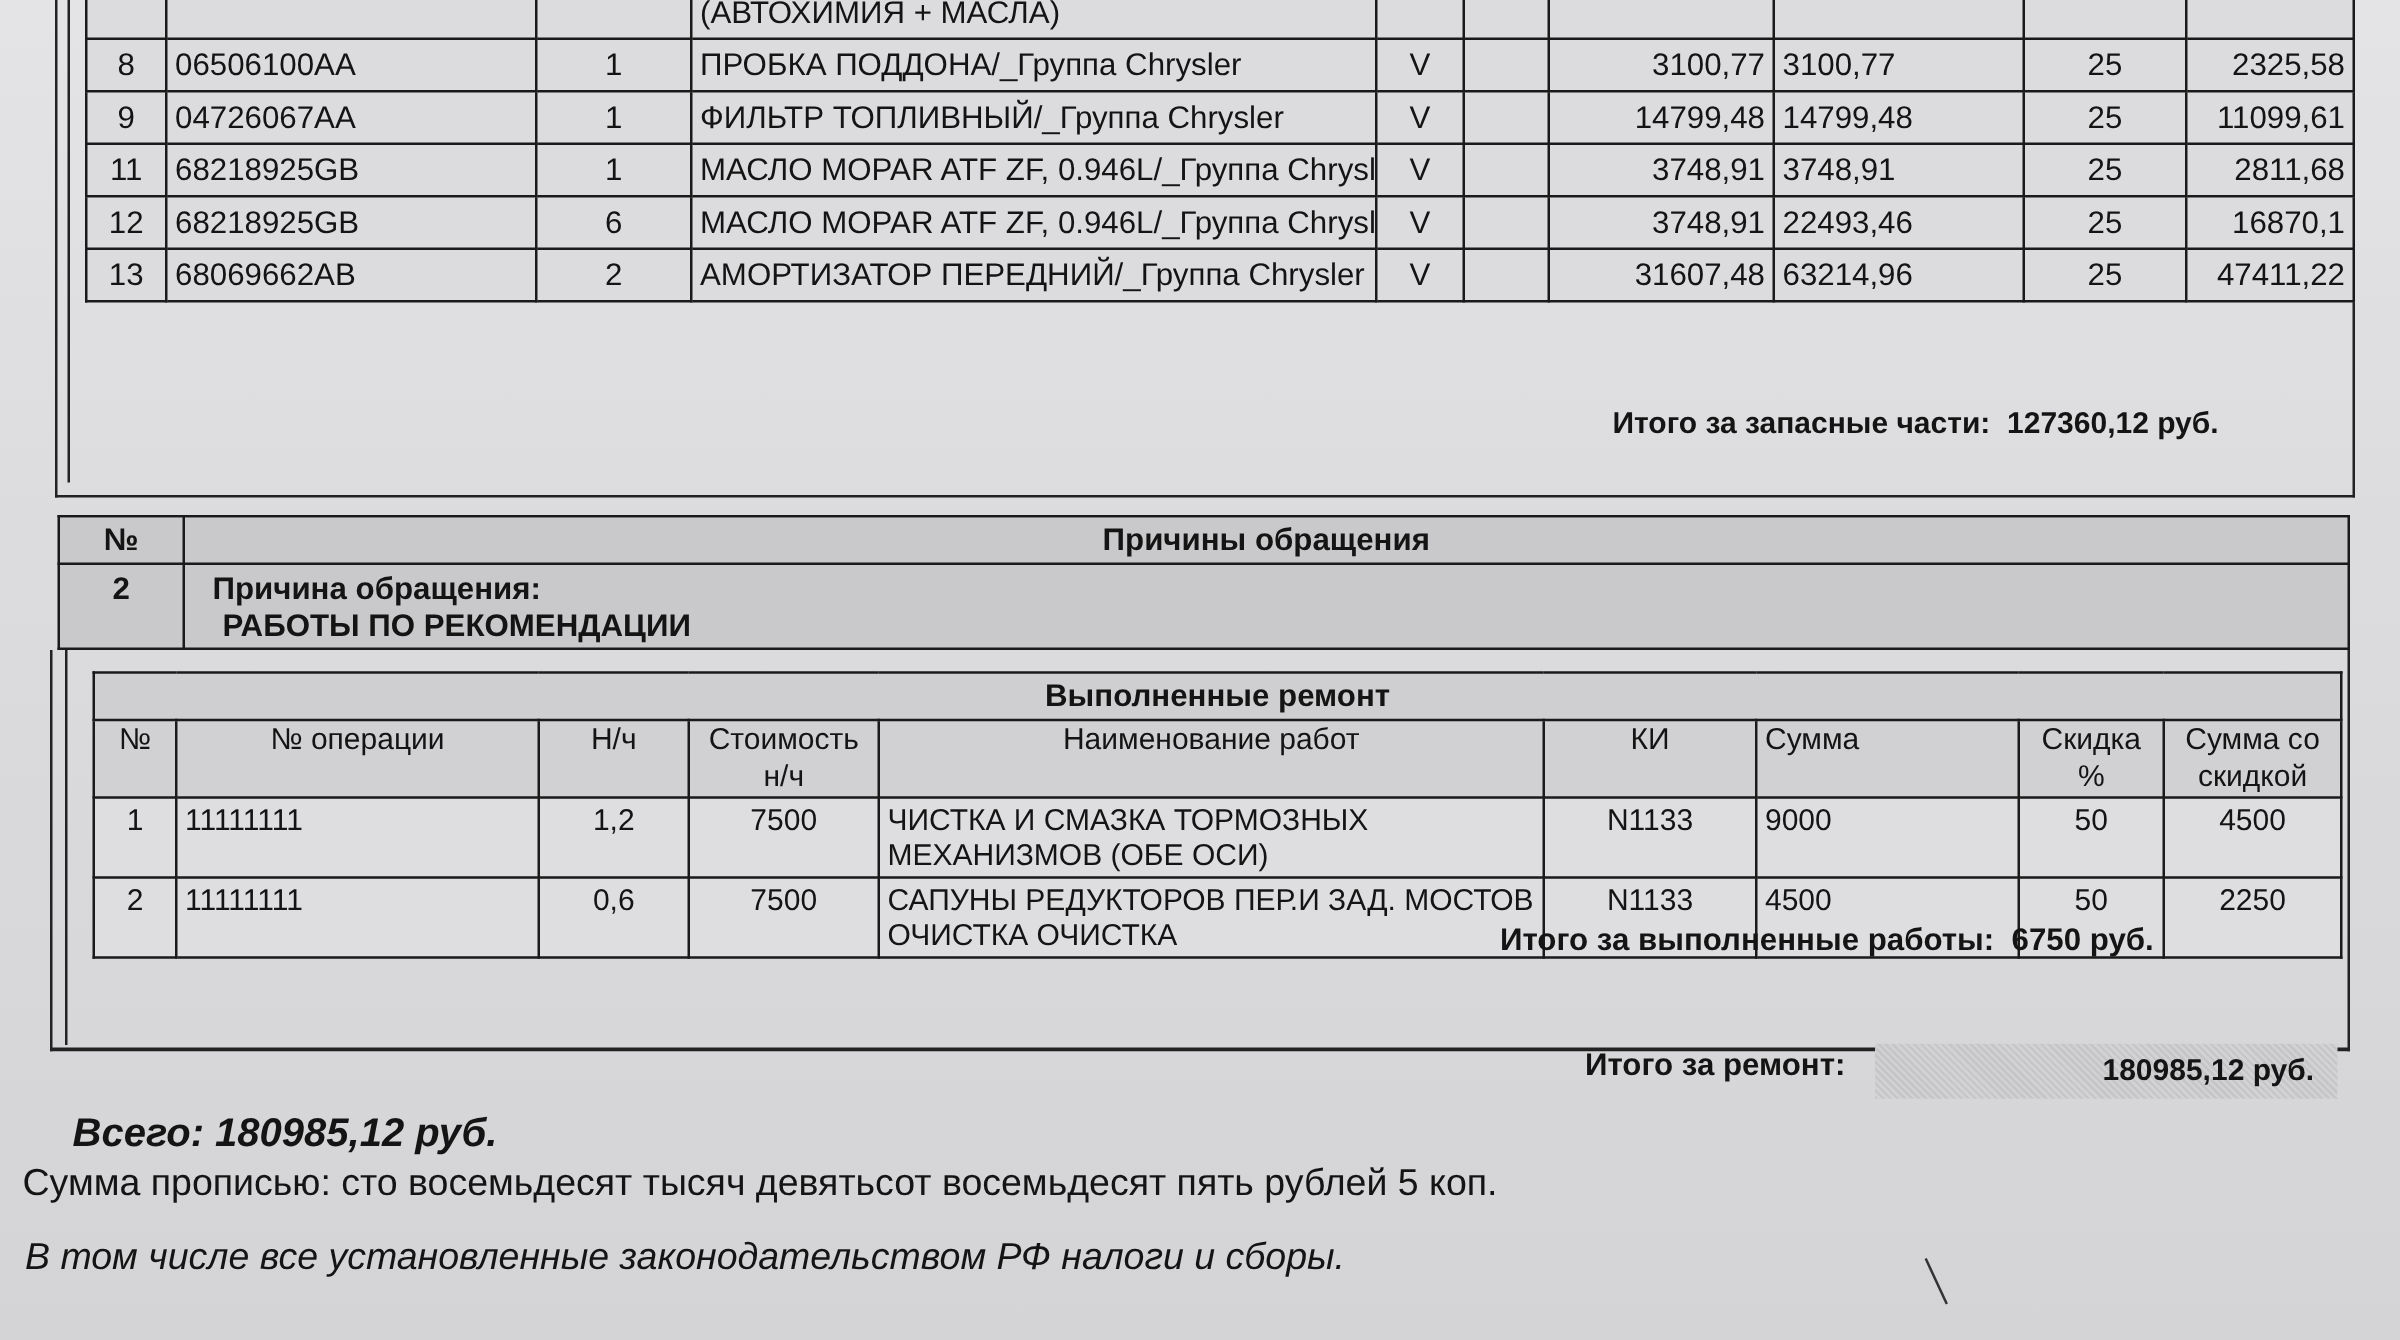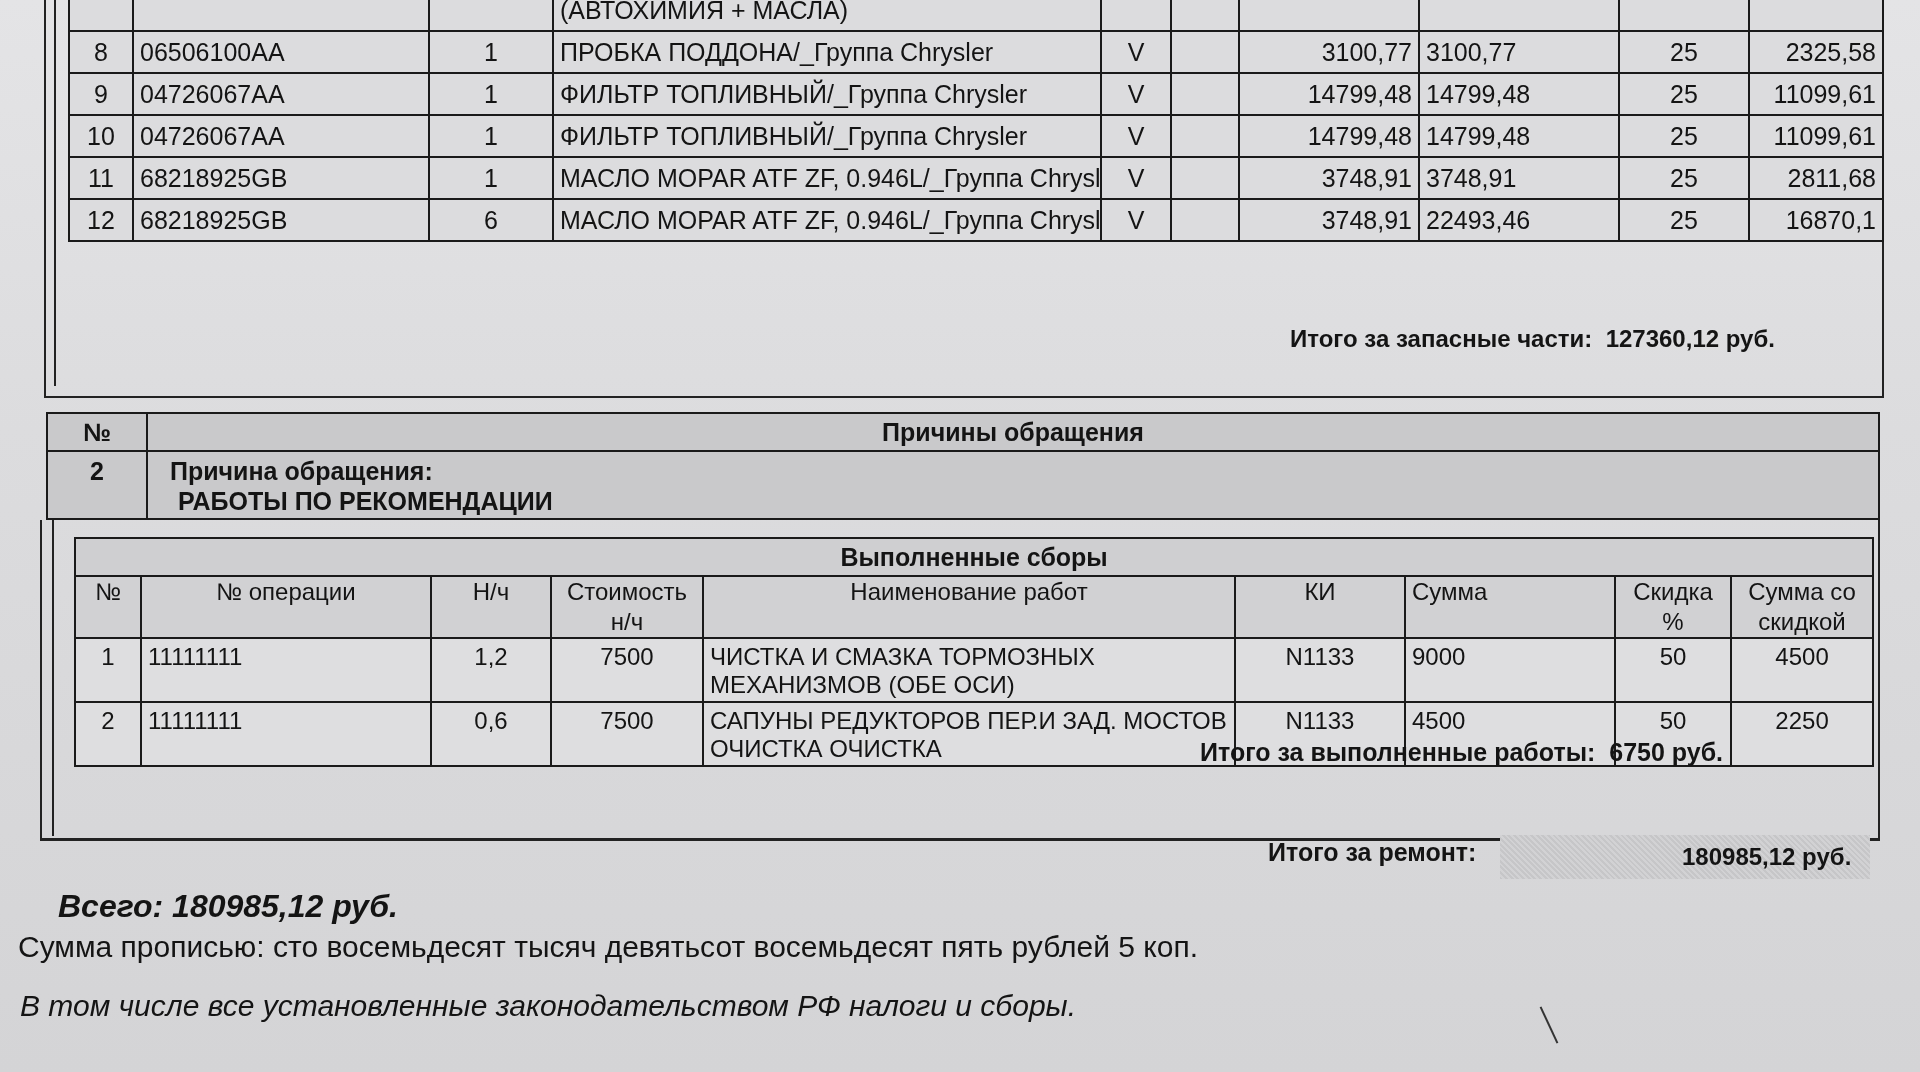--- a/index.html
+++ b/index.html
@@ -95,32 +95,20 @@
     <td class="c">1</td>
     <td>ФИЛЬТР ТОПЛИВНЫЙ/_Группа Chrysler</td>
     <td class="c">V</td>
     <td class="c"></td>
     <td class="r">14799,48</td>
     <td>14799,48</td>
     <td class="c">25</td>
     <td class="r">11099,61</td>
   </tr>
   <tr>
-    <td class="c">10</td>
-    <td>04726067AA</td>
-    <td class="c">1</td>
-    <td>ФИЛЬТР ТОПЛИВНЫЙ/_Группа Chrysler</td>
-    <td class="c">V</td>
-    <td class="c"></td>
-    <td class="r">14799,48</td>
-    <td>14799,48</td>
-    <td class="c">25</td>
-    <td class="r">11099,61</td>
-  </tr>
-  <tr>
     <td class="c">11</td>
     <td>68218925GB</td>
     <td class="c">1</td>
     <td>МАСЛО MOPAR ATF ZF, 0.946L/_Группа Chrysler</td>
     <td class="c">V</td>
     <td class="c"></td>
     <td class="r">3748,91</td>
     <td>3748,91</td>
     <td class="c">25</td>
     <td class="r">2811,68</td>
@@ -129,20 +117,32 @@
     <td class="c">12</td>
     <td>68218925GB</td>
     <td class="c">6</td>
     <td>МАСЛО MOPAR ATF ZF, 0.946L/_Группа Chrysler</td>
     <td class="c">V</td>
     <td class="c"></td>
     <td class="r">3748,91</td>
     <td>22493,46</td>
     <td class="c">25</td>
     <td class="r">16870,1</td>
+  </tr>
+  <tr>
+    <td class="c">13</td>
+    <td>68069662AB</td>
+    <td class="c">2</td>
+    <td>АМОРТИЗАТОР ПЕРЕДНИЙ/_Группа Chrysler</td>
+    <td class="c">V</td>
+    <td class="c"></td>
+    <td class="r">31607,48</td>
+    <td>63214,96</td>
+    <td class="c">25</td>
+    <td class="r">47411,22</td>
   </tr>
 </tbody>
   </table>
 
 <div class="abs" id="parts-total">
   <span>Итого за запасные части:</span>&nbsp;
   <span>127360,12 руб.</span>
 </div>
 
 <table class="abs" id="reasons">
@@ -175,21 +175,21 @@
       <col style="width:120px">
       <col style="width:152px">
     <col style="width:532px">
       <col style="width:170px">
       <col style="width:210px">
       <col style="width:116px">
     <col style="width:142px">
   </colgroup>
   <tbody>
       <tr class="title">
-    <td colspan="9">Выполненные сборы</td>
+    <td colspan="9">Выполненные ремонт</td>
   </tr>
   <tr class="hdr">
     <td>№</td>
     <td>№ операции</td>
     <td>Н/ч</td>
     <td>Стоимость н/ч</td>
     <td>Наименование работ</td>
     <td>КИ</td>
     <td style="text-align:left">Сумма</td>
     <td>Скидка %</td>

